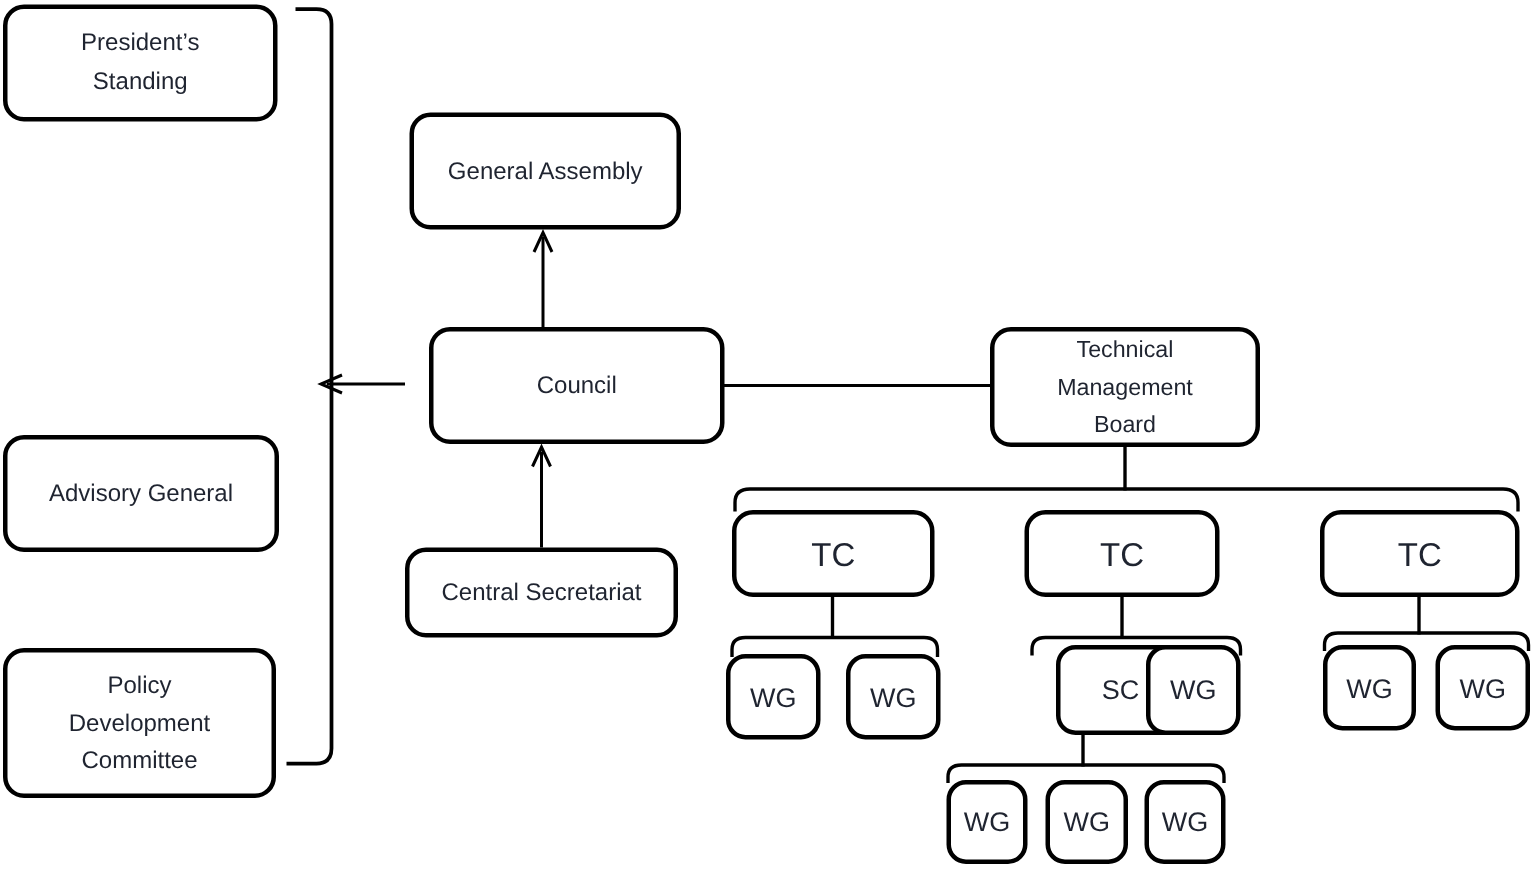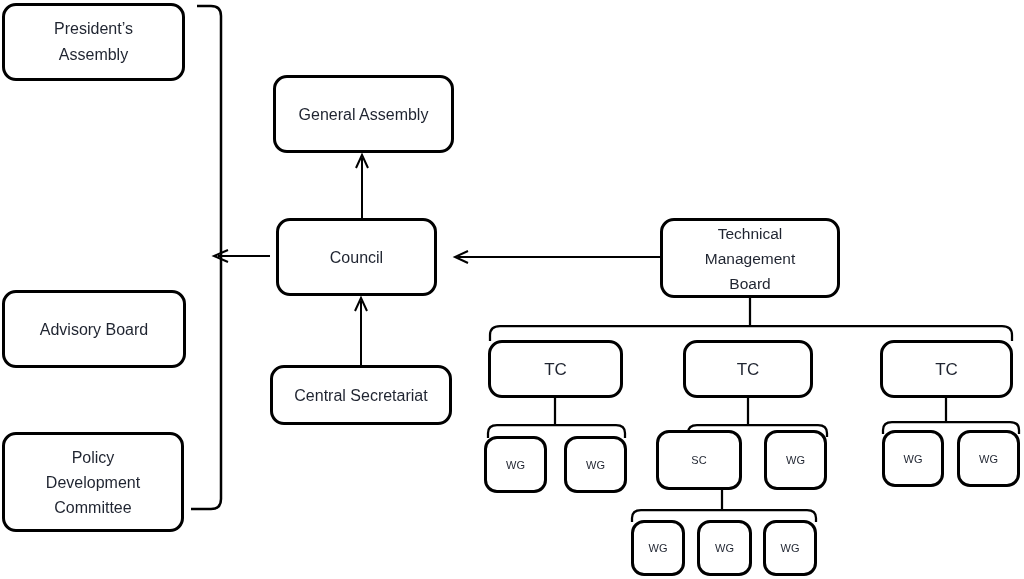--- a/index.html
+++ b/index.html
@@ -11,22 +11,22 @@
     overflow:hidden;
   }
   .lines{position:absolute;left:0;top:0;width:1024px;height:579px;}
   .box{
     position:absolute;box-sizing:border-box;
     border:3px solid #000000;border-radius:14px;background:#ffffff;
     display:flex;align-items:center;justify-content:center;
     text-align:center;color:#1f2430;
     font-size:16px;line-height:25px;white-space:pre-line;
   }
-  .sm{border-radius:13px;font-size:11px;line-height:20px;}
-  .tc{font-size:17px;}
+  .sm{border-radius:13px;font-size:18px;line-height:20px;}
+  .tc{font-size:22px;}
 </style>
 </head>
 <body>
 
 <div class="canvas">
 
   <svg class="lines" viewBox="0 0 1024 579">
 
     <path d="M197,6 H211 Q221,6 221,16 V499 Q221,509 211,509 H191" fill="none" stroke="#000" stroke-width="2.5"></path>
 
@@ -53,35 +53,35 @@
 
     <path d="M946,398 V423" fill="none" stroke="#000" stroke-width="2.25"></path>
     <path d="M883,434 V430 Q883,422 892,422 H1010 Q1019,422 1019,430 V434" fill="none" stroke="#000" stroke-width="2.25"></path>
 
     <path d="M722,490 V511" fill="none" stroke="#000" stroke-width="2.25"></path>
     <path d="M632,522 V518 Q632,510 641,510 H807 Q816,510 816,518 V522" fill="none" stroke="#000" stroke-width="2.25"></path>
   </svg>
 
   <div class="box" style="left:2px;top:3px;width:183px;height:78px;line-height:26px">
     <span>President’s
-Assembly</span>
+Standing</span>
   </div>
   <div class="box" style="left:2px;top:290px;width:184px;height:78px">
-    <span>Advisory Board</span>
+    <span>Advisory General</span>
   </div>
   <div class="box" style="left:2px;top:432px;width:182px;height:100px;line-height:25px">
     <span>Policy
 Development
 Committee</span>
   </div>
 
   <div class="box" style="left:273px;top:75px;width:181px;height:78px">
     <span>General Assembly</span>
   </div>
-  <div class="box" style="left:276px;top:218px;width:161px;height:78px">
+  <div class="box" style="left:286px;top:218px;width:197px;height:78px">
     <span>Council</span>
   </div>
   <div class="box" style="left:270px;top:365px;width:182px;height:60px">
     <span>Central Secretariat</span>
   </div>
 
   <div class="box" style="left:660px;top:218px;width:180px;height:80px;font-size:15.5px;line-height:25px">
     <span>Technical
 Management
 Board</span>
@@ -97,21 +97,21 @@
     <span>TC</span>
   </div>
 
   <div class="box sm" style="left:484px;top:436px;width:63px;height:57px">
     <span>WG</span>
   </div>
   <div class="box sm" style="left:564px;top:436px;width:63px;height:57px">
     <span>WG</span>
   </div>
 
-  <div class="box sm" style="left:656px;top:430px;width:86px;height:60px">
+  <div class="box sm" style="left:704px;top:430px;width:86px;height:60px">
     <span>SC</span>
   </div>
   <div class="box sm" style="left:764px;top:430px;width:63px;height:60px">
     <span>WG</span>
   </div>
 
   <div class="box sm" style="left:882px;top:430px;width:62px;height:57px">
     <span>WG</span>
   </div>
   <div class="box sm" style="left:957px;top:430px;width:63px;height:57px">

